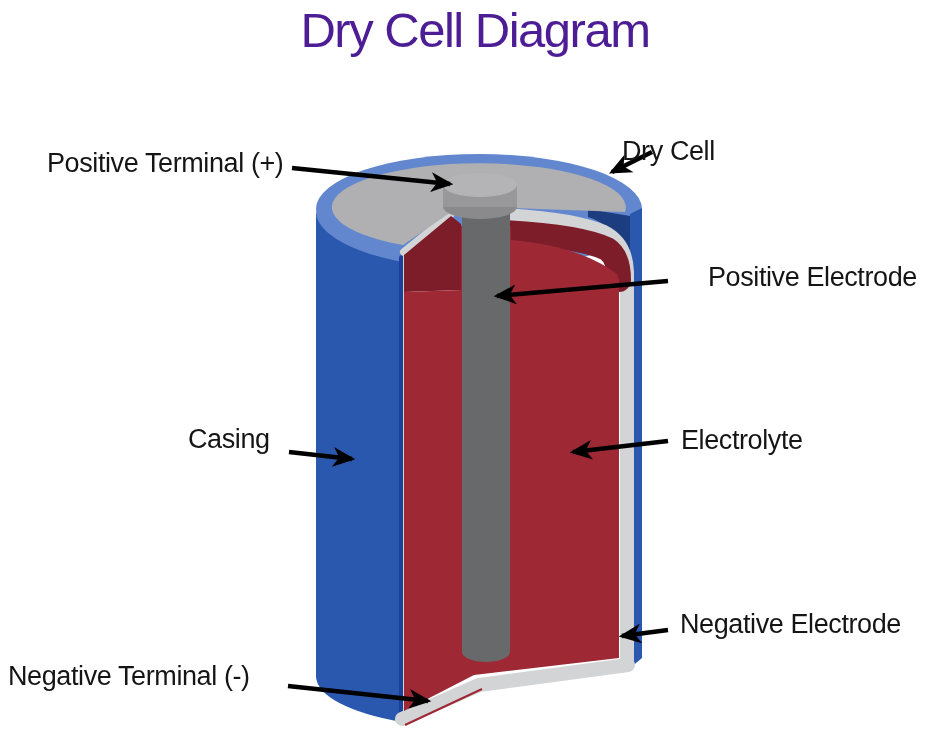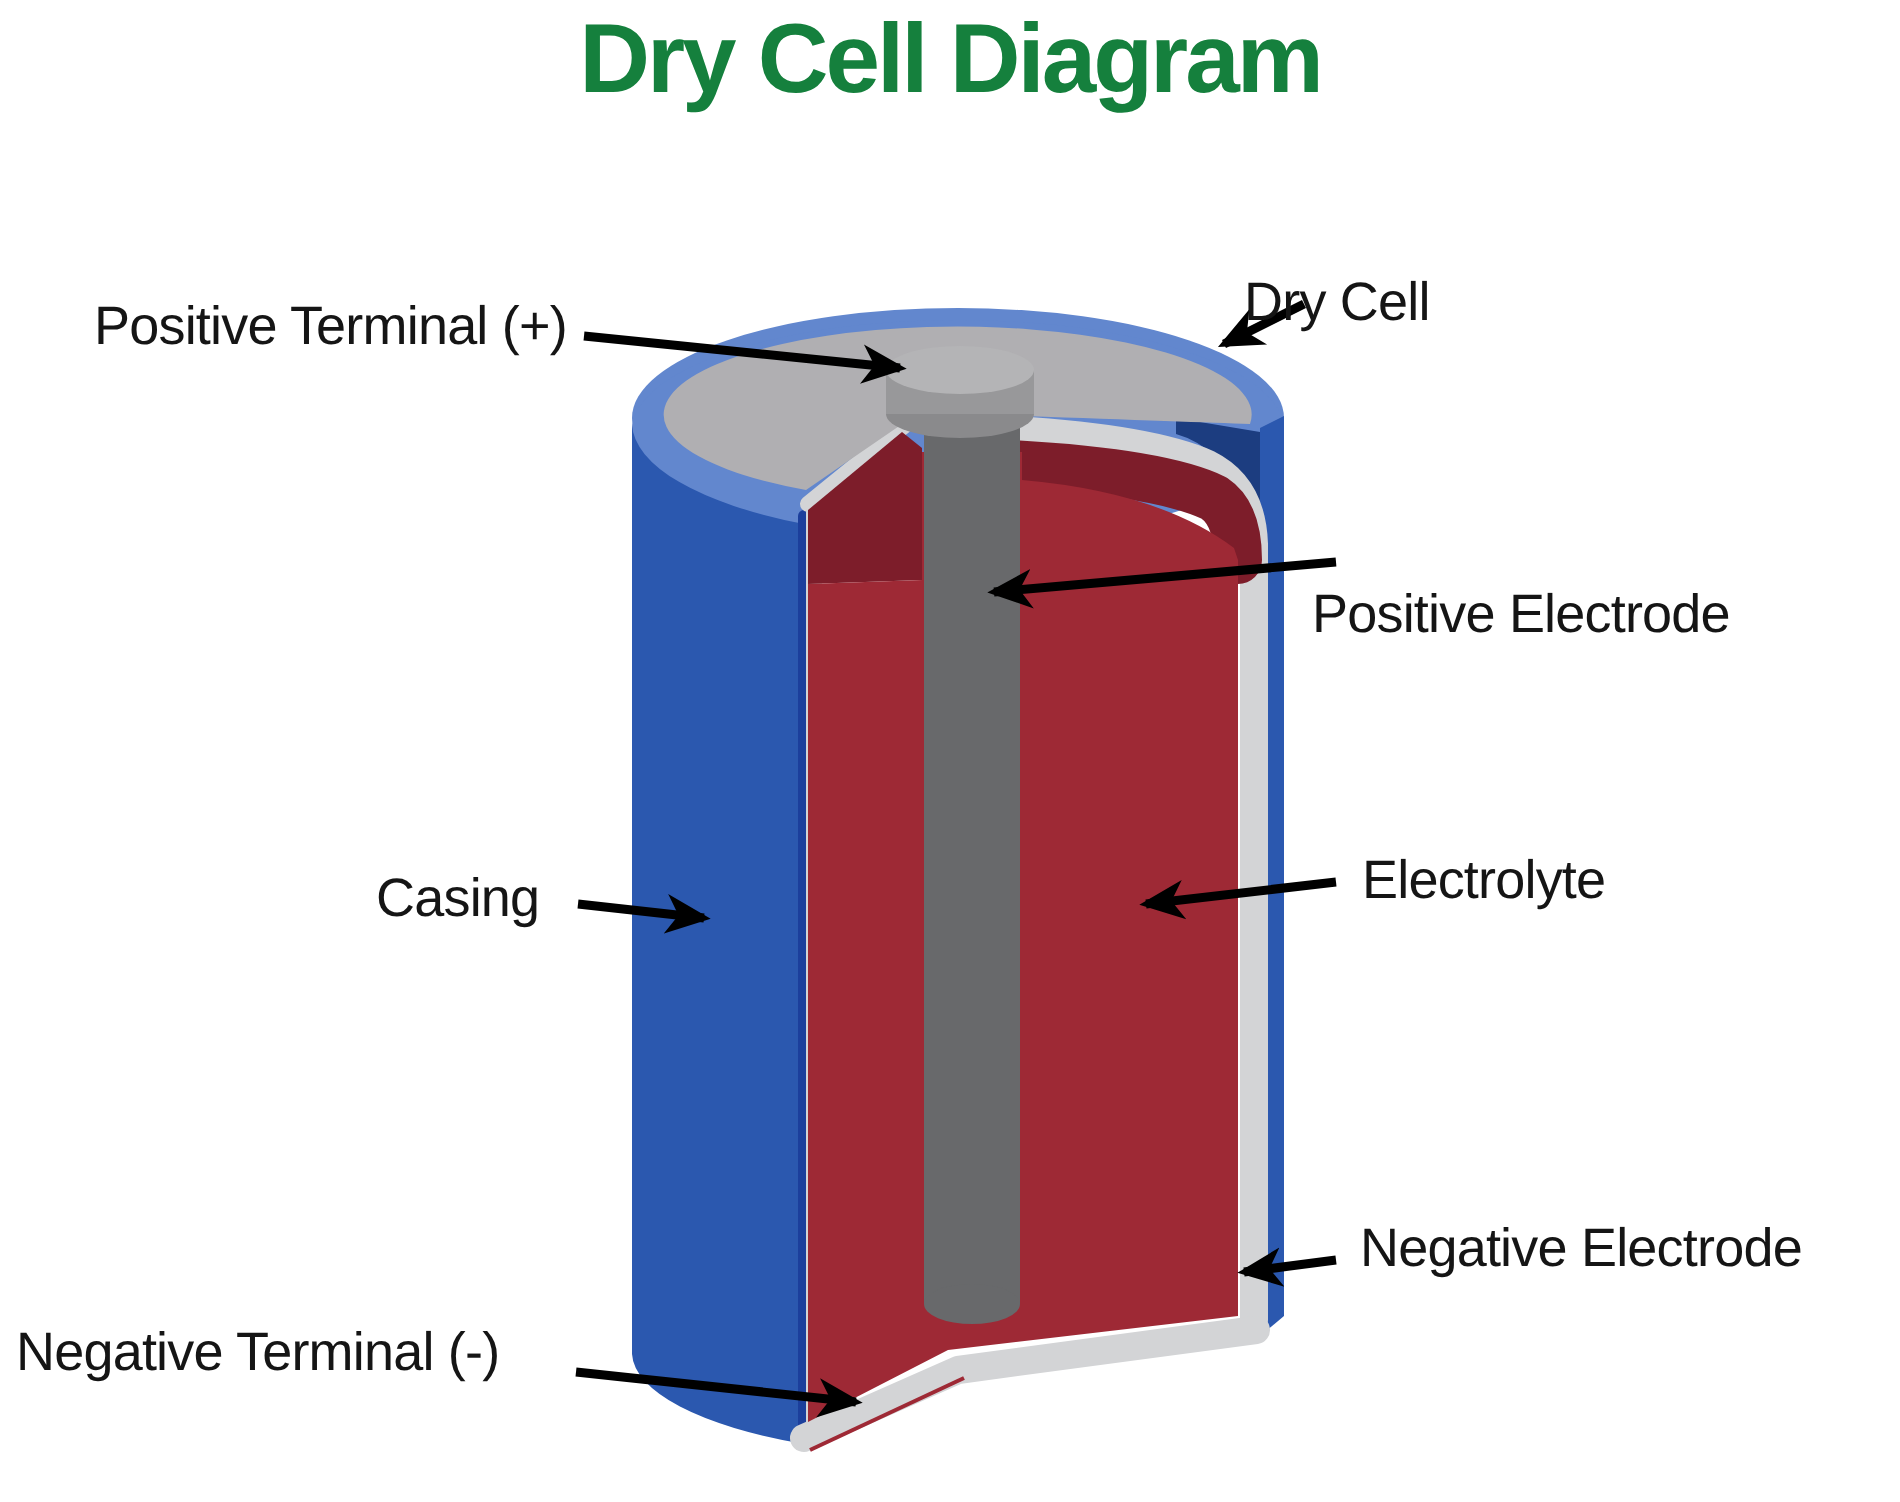--- a/index.html
+++ b/index.html
@@ -3,31 +3,31 @@
 <meta charset="utf-8">
 <style>
   html,body{margin:0;padding:0;background:#ffffff;}
   #stage{
     position:relative;width:950px;height:751px;overflow:hidden;background:#fff;
     font-family:"Liberation Sans","DejaVu Sans",sans-serif;
   }
   #stage svg{position:absolute;left:0;top:0;}
   .page-title{
     position:absolute;left:0;right:0;top:2px;text-align:center;
-    font-size:49px;font-weight:bold;letter-spacing:-1.5px;color:#15803d;
+    font-size:49px;font-weight:normal;letter-spacing:-1.5px;color:#4c1d95;
     white-space:nowrap;
   }
   .diagram-label{
     position:absolute;font-size:27px;letter-spacing:-0.4px;color:var(--c-label_color,#151515);
     white-space:nowrap;line-height:1.15;
   }
   .lbl-positive-terminal{left:14px;top:148px;margin-left:33px;}
   .lbl-dry-cell{left:622px;top:136px;}
-  .lbl-positive-electrode{left:656px;top:262px;margin-top:30px;}
-  .lbl-casing{left:188px;top:434px;}
+  .lbl-positive-electrode{left:708px;top:262px;}
+  .lbl-casing{left:188px;top:424px;}
   .lbl-electrolyte{left:681px;top:425px;}
   .lbl-negative-electrode{left:680px;top:609px;}
   .lbl-negative-terminal{left:8px;top:661px;}
 
   .fill-rim{fill:var(--c-rim_light_blue);}
   .fill-casing{fill:var(--c-casing_blue);}
   .fill-navy{fill:var(--c-casing_blue_inner);}
   .stroke-darkedge{stroke:var(--c-casing_blue_dark);stroke-width:6;fill:none;stroke-linecap:round;}
   .stroke-lining{stroke:var(--c-lining_gray);fill:none;stroke-linecap:round;stroke-linejoin:round;}
   .stroke-darkred{stroke:var(--c-electrolyte_dark_red);fill:none;stroke-linecap:round;stroke-linejoin:round;}

